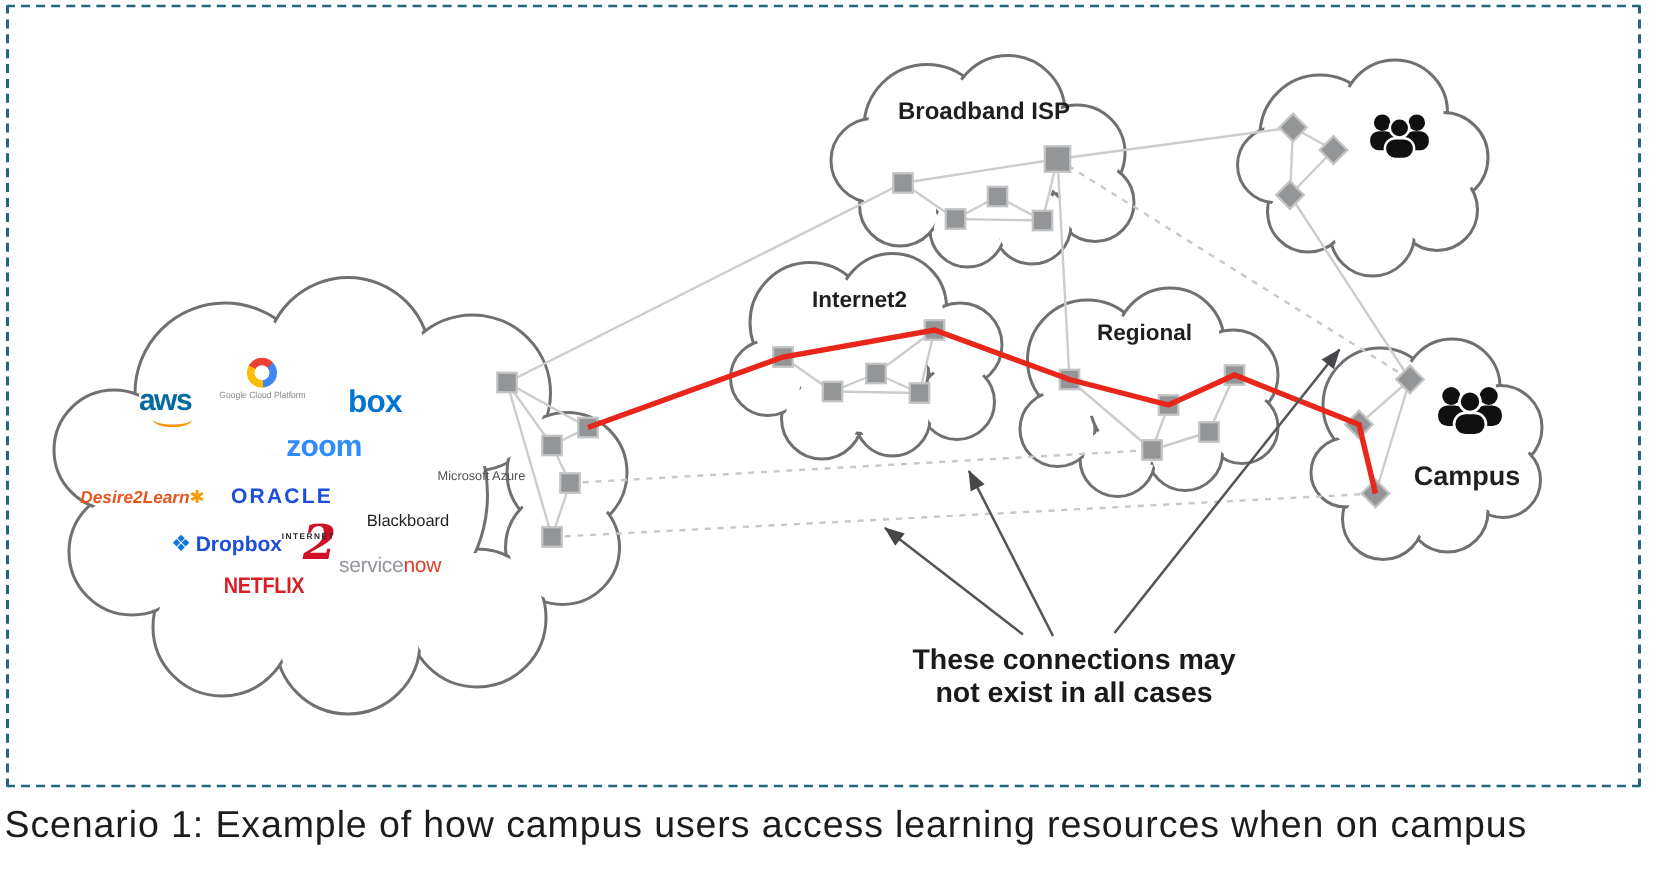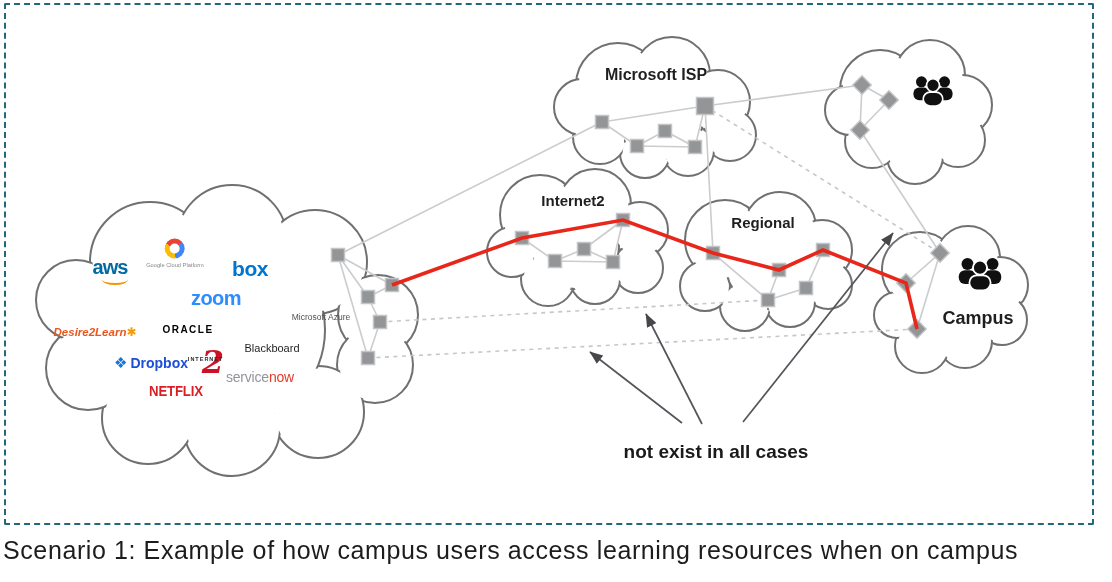--- a/index.html
+++ b/index.html
@@ -33,21 +33,21 @@
        border-bottom:2.5px solid #f79400;border-radius:0 0 55% 55%;}
   .gcp-ring{width:20px;height:20px;border-radius:50%;margin:0 auto;position:relative;
        background:conic-gradient(from -60deg,#ea4335 0 30%,#4285f4 30% 65%,#fbbc05 65% 100%);}
   .gcp-ring::after{content:"";position:absolute;left:5px;top:5px;width:10px;height:10px;
        border-radius:50%;background:#fff;}
   .gcp-text{font-size:6px;color:#85878a;margin-top:3px;transform:scaleX(.95);}
   .box-text{font-size:21px;font-weight:800;color:#0075cf;letter-spacing:-.5px;}
   .zoom-text{font-size:20px;font-weight:800;color:#2e8cff;letter-spacing:-.5px;}
   .d2l-text{font-size:11.5px;font-weight:700;font-style:italic;color:#e8571f;}
   .d2l-star{font-size:12px;color:#f59a00;font-style:normal;}
-  .oracle-text{font-size:10px;font-weight:800;color:#000000;letter-spacing:1.5px;}
+  .oracle-text{font-size:14px;font-weight:800;color:#1d4ed8;letter-spacing:1.5px;}
   .bb-text{font-size:11px;font-weight:400;color:#1f1f1f;}
   .dbx-glyph{font-size:15px;color:#1076e0;margin-right:3px;}
   .dbx-text{font-size:14px;font-weight:800;color:#1d4ed8;}
   .i2-wrap{position:relative;display:inline-block;}
   .i2-num{font-family:"DejaVu Serif",serif;font-style:italic;font-weight:700;
        font-size:32px;color:#ce1126;line-height:.9;}
   .i2-word{position:absolute;left:-14px;top:9px;font-size:5.5px;font-weight:700;
        color:#2a2a2a;letter-spacing:1px;}
   .sn-service{font-size:14px;color:#92959a;letter-spacing:-.2px;}
   .sn-now{font-size:14px;color:#e13c2a;letter-spacing:-.2px;}
@@ -267,27 +267,28 @@
       </g>
     <g id="layer-arrows">
         <line x1="682" y1="423" x2="590" y2="352" class="arrow" marker-end="url(#ah)"></line>
         <line x1="702" y1="424" x2="646" y2="314" class="arrow" marker-end="url(#ah)"></line>
         <line x1="743" y1="422" x2="893" y2="233" class="arrow" marker-end="url(#ah)"></line>
       </g>
     <use href="#people" transform="translate(933,91) scale(1.15)"></use>
     <use href="#people" transform="translate(980,274) scale(1.25)"></use>
   </svg>
 
-  <div class="lbl" style="left:656px;top:75px;">Microsoft ISP</div>
+  <div class="lbl" style="left:656px;top:75px;">Broadband ISP</div>
   <div class="lbl lbl-internet2" style="left:573px;top:200px;">Internet2</div>
   <div class="lbl lbl-regional" style="left:763px;top:222px;">Regional</div>
   <div class="lbl lbl-campus" style="left:978px;top:318px;">Campus</div>
   <div class="lbl-azure" style="left:321px;top:317px;">Microsoft Azure</div>
 
   <div class="annotation" style="left:716px;top:452px;">
+    <div>These connections may</div>
     <div>not exist in all cases</div>
   </div>
 
   <div class="logo" style="left:110px;top:271px;">
     <div class="aws-text">aws</div>
     <div class="aws-smile"></div>
   </div>
 
   <div class="logo" style="left:175px;top:253px;">
     <div class="gcp-ring"></div>

